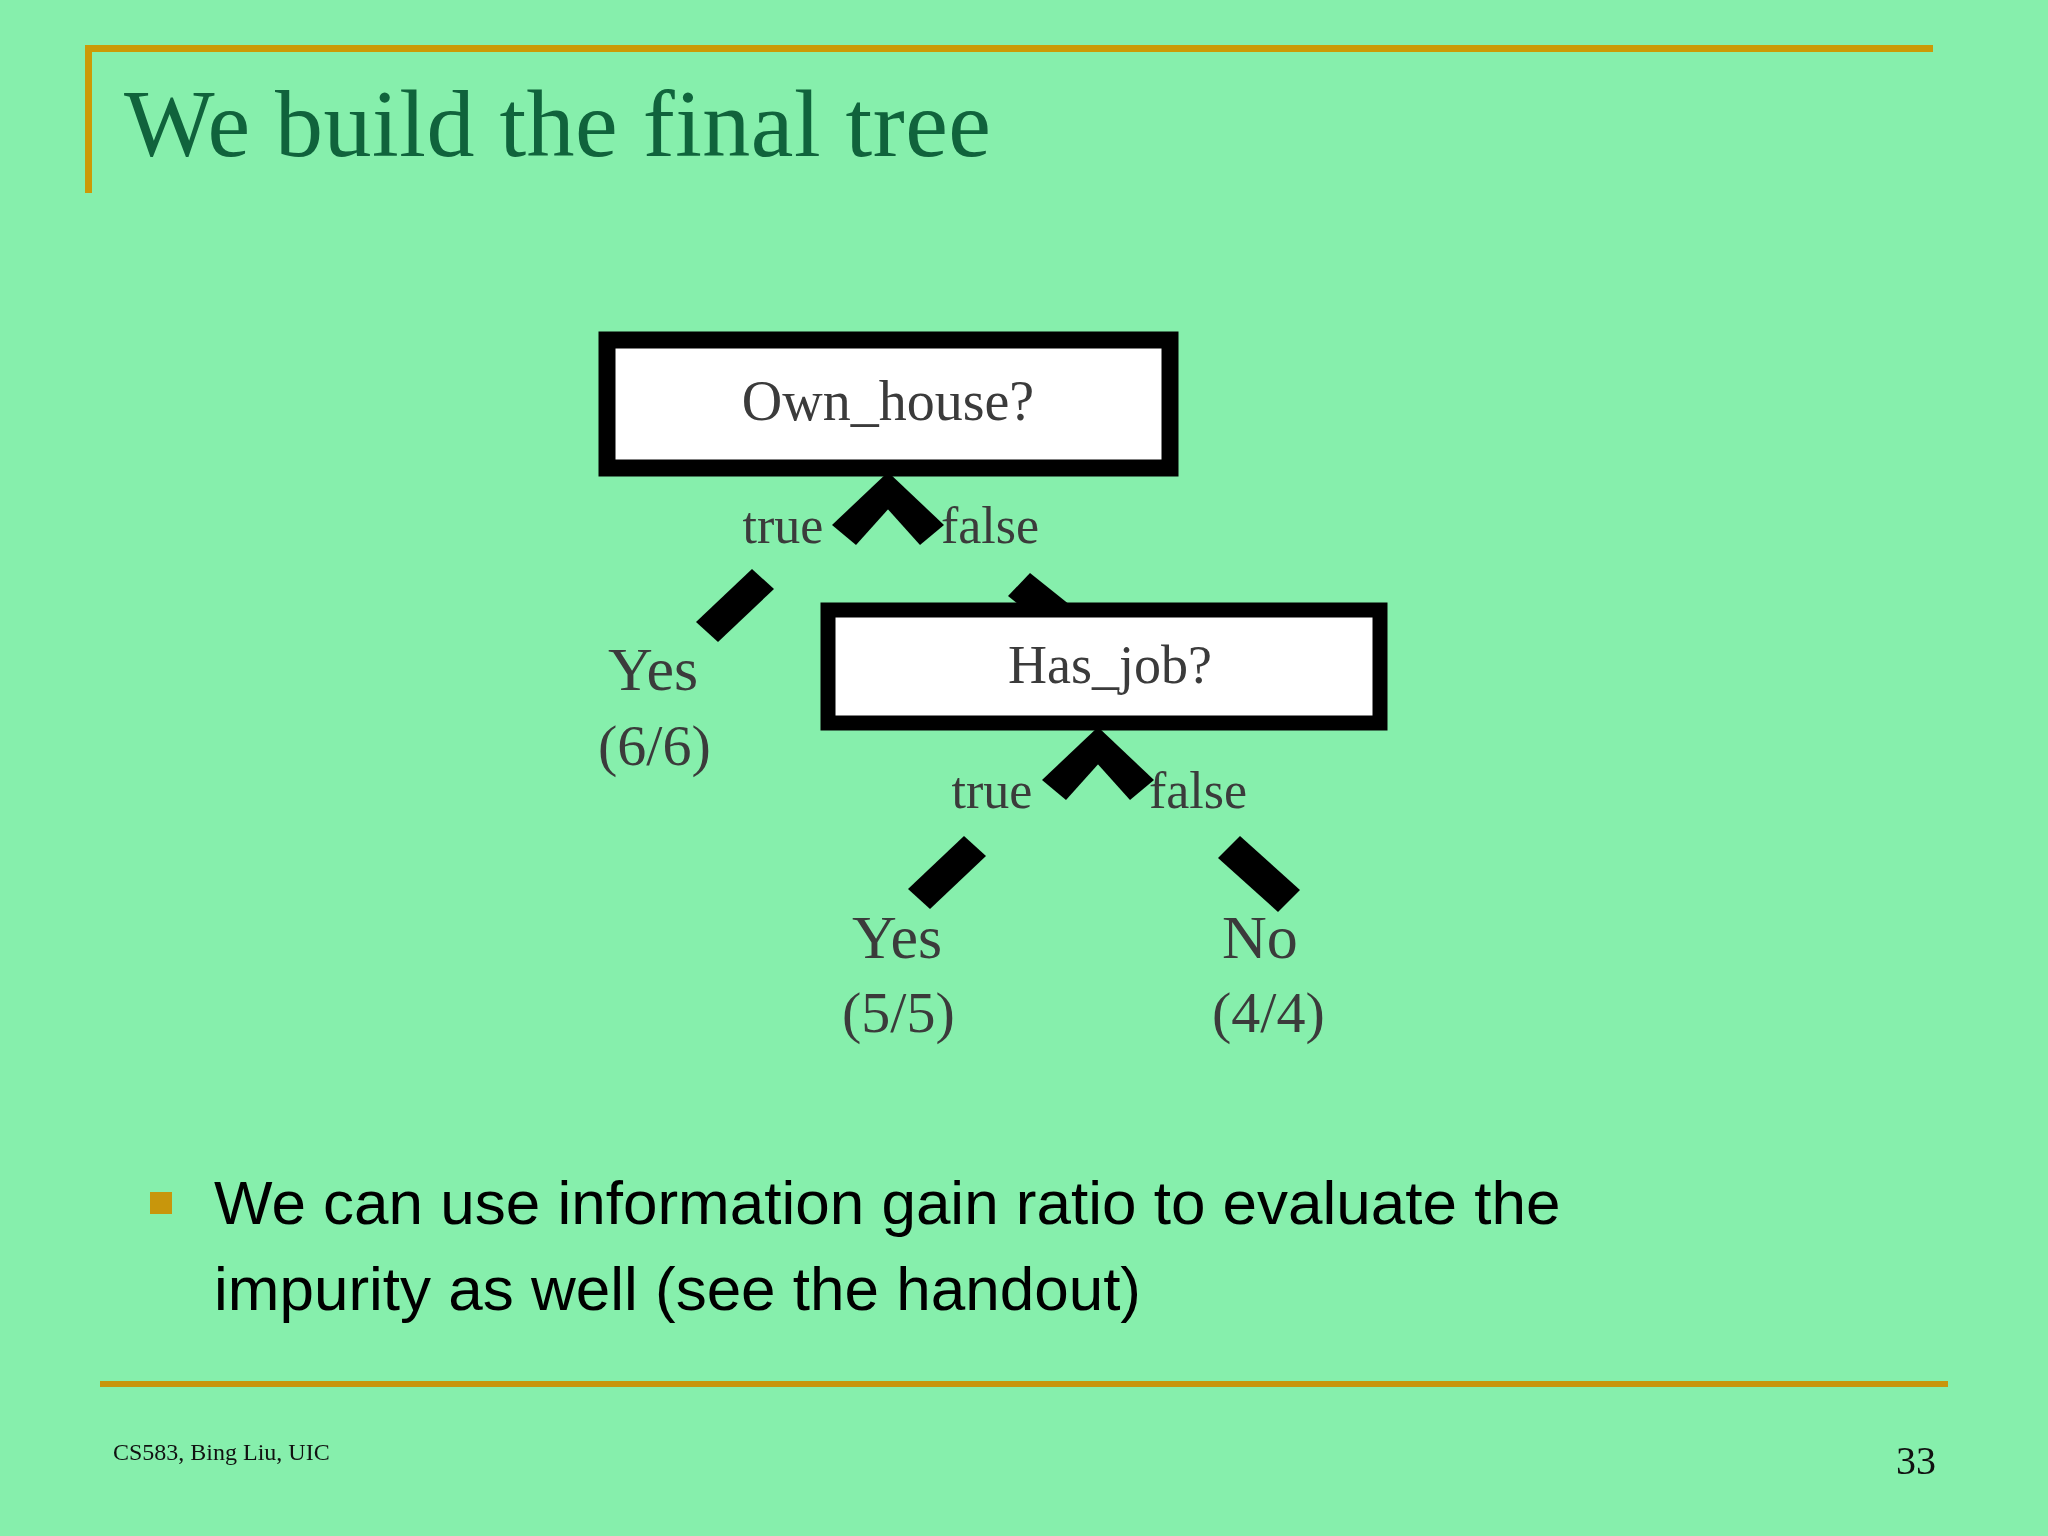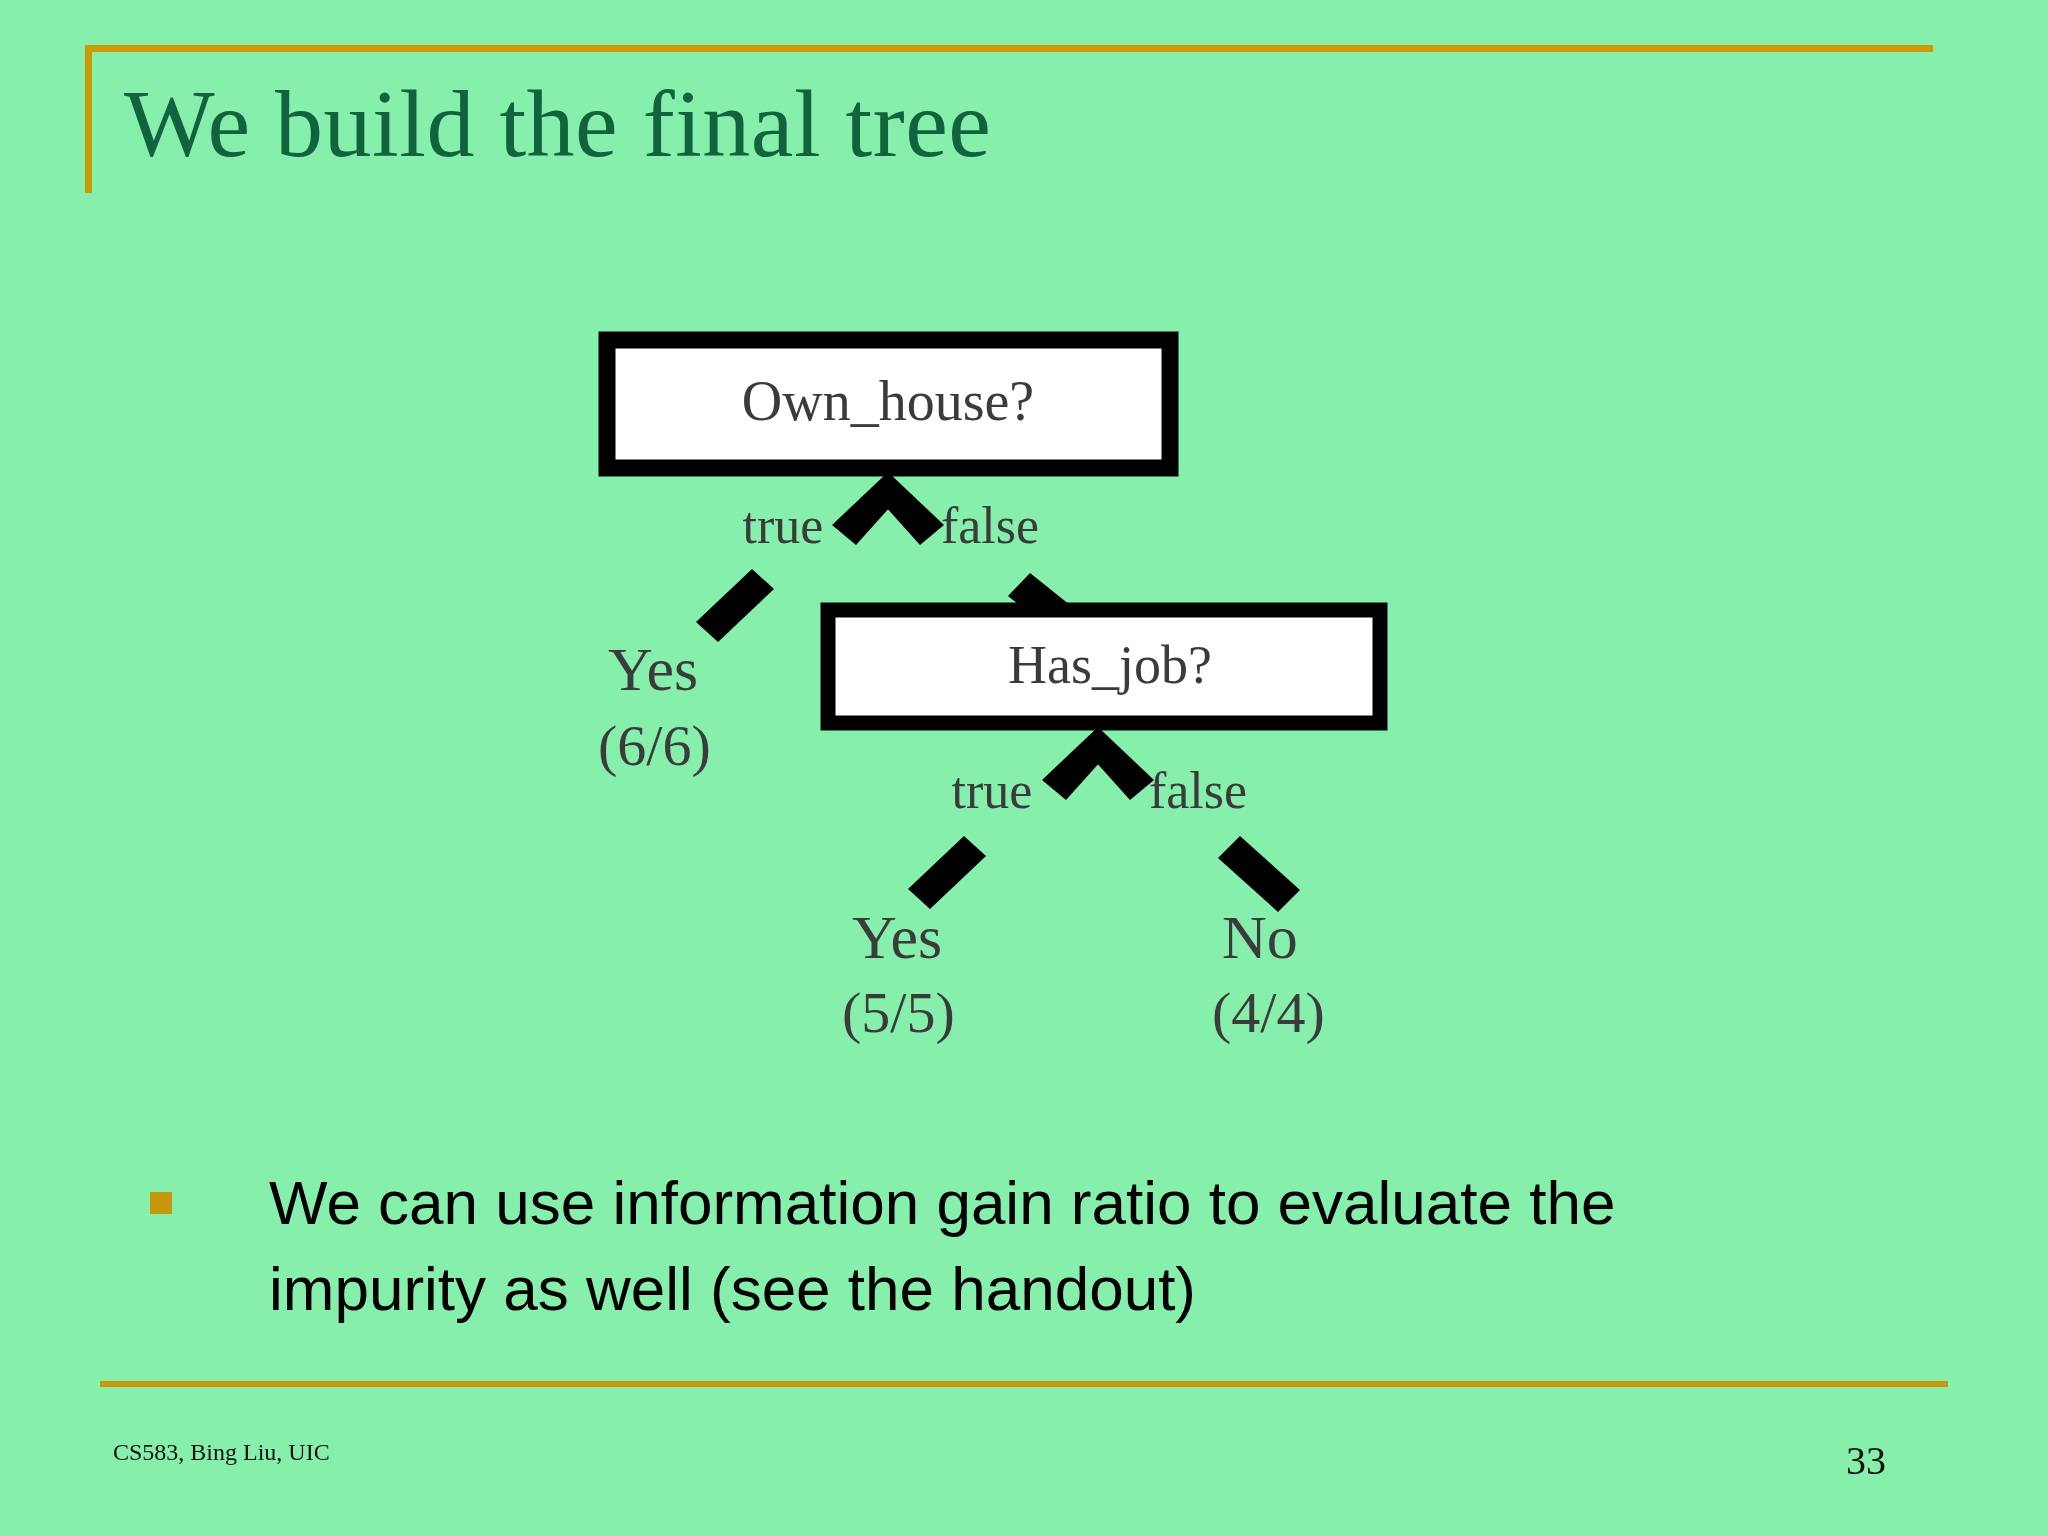--- a/index.html
+++ b/index.html
@@ -81,21 +81,21 @@
     gap: 0px;
   }
   .bullet-marker {
     width: 22px;
     height: 22px;
     background: #C8960C;
     margin-top: 32px;
     flex: 0 0 auto;
   }
   .bullet-text {
-    margin-left: 97px;
+    margin-left: 42px;
     font-family: "Liberation Sans", sans-serif;
     font-size: 62px;
     line-height: 1.38;
     color: #000000;
     max-width: 1520px;
   }
 
   
   .footer-rule {
     position: absolute;
@@ -111,21 +111,21 @@
     top: 1439px;
     font-family: Liberation Serif, serif;
     font-size: 24px;
     color: #111111;
   }
   .footer-right {
     position: absolute;
     left: 1846px;
     top: 1437px;
     width: 90px;
-    text-align: left;
+    text-align: right;
     font-family: "Liberation Serif", "DejaVu Serif", serif;
     font-size: 40px;
     color: #111111;
   }
 </style>
 </head>
 <body>
 
 <div class="slide">
 

